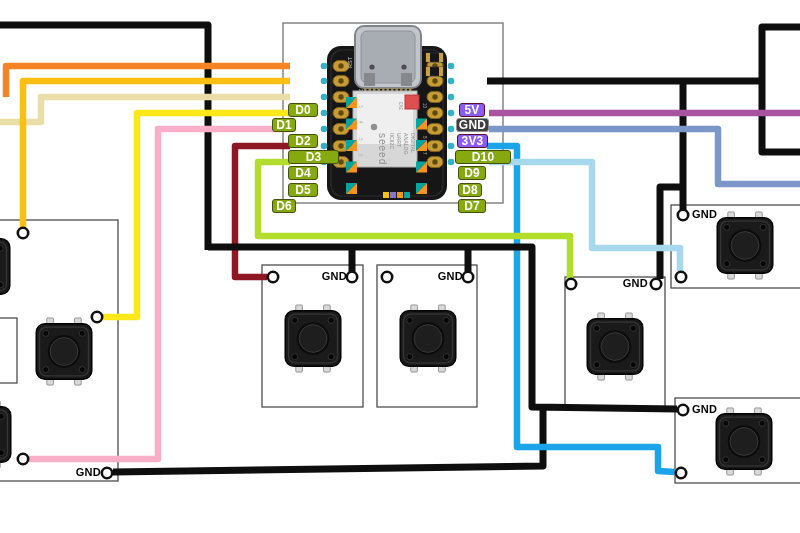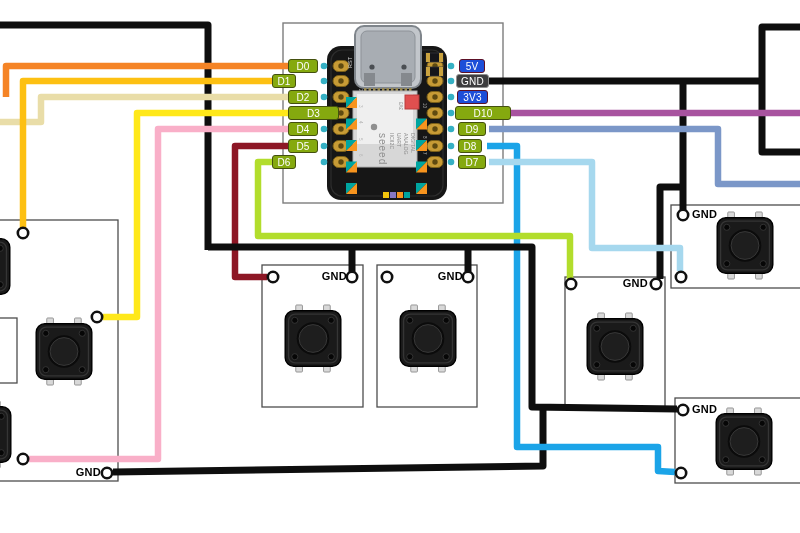--- a/index.html
+++ b/index.html
@@ -1,23 +1,23 @@
 <!DOCTYPE html>
 <html><head>
 <meta charset="utf-8">
 <style>
   html,body{margin:0;padding:0;background:#fff;}
   .stage{position:relative;width:800px;height:533px;background:#ffffff;overflow:hidden;
          font-family:"Liberation Sans",sans-serif;}
   .stage svg{position:absolute;left:0;top:0;font-family:"Liberation Sans",sans-serif;}
   .chip{position:absolute;height:14px;box-sizing:border-box;border-radius:3px;
         display:flex;align-items:center;justify-content:center;
-        color:#fff;font-weight:normal;font-size:10px;letter-spacing:.2px;z-index:6;}
+        color:#fff;font-weight:bold;font-size:12px;letter-spacing:.2px;z-index:6;margin-top:44px;}
   .chip.green{background:#85a90f;border:1.5px solid #44500f;}
-  .chip.red{background:#1d4ed8;border:1.5px solid #5c1026;}
+  .chip.red{background:#8b5cf6;border:1.5px solid #5c1026;}
   .chip.dark{background:#3d3d3f;border:1.5px solid #909090;}
   .gnd-label{position:absolute;font-weight:bold;font-size:11px;color:#000;
              letter-spacing:.3px;z-index:5;white-space:nowrap;}
   .ra{text-align:right;}
 </style>
 </head>
 <body>
 
 <div class="stage">
 

